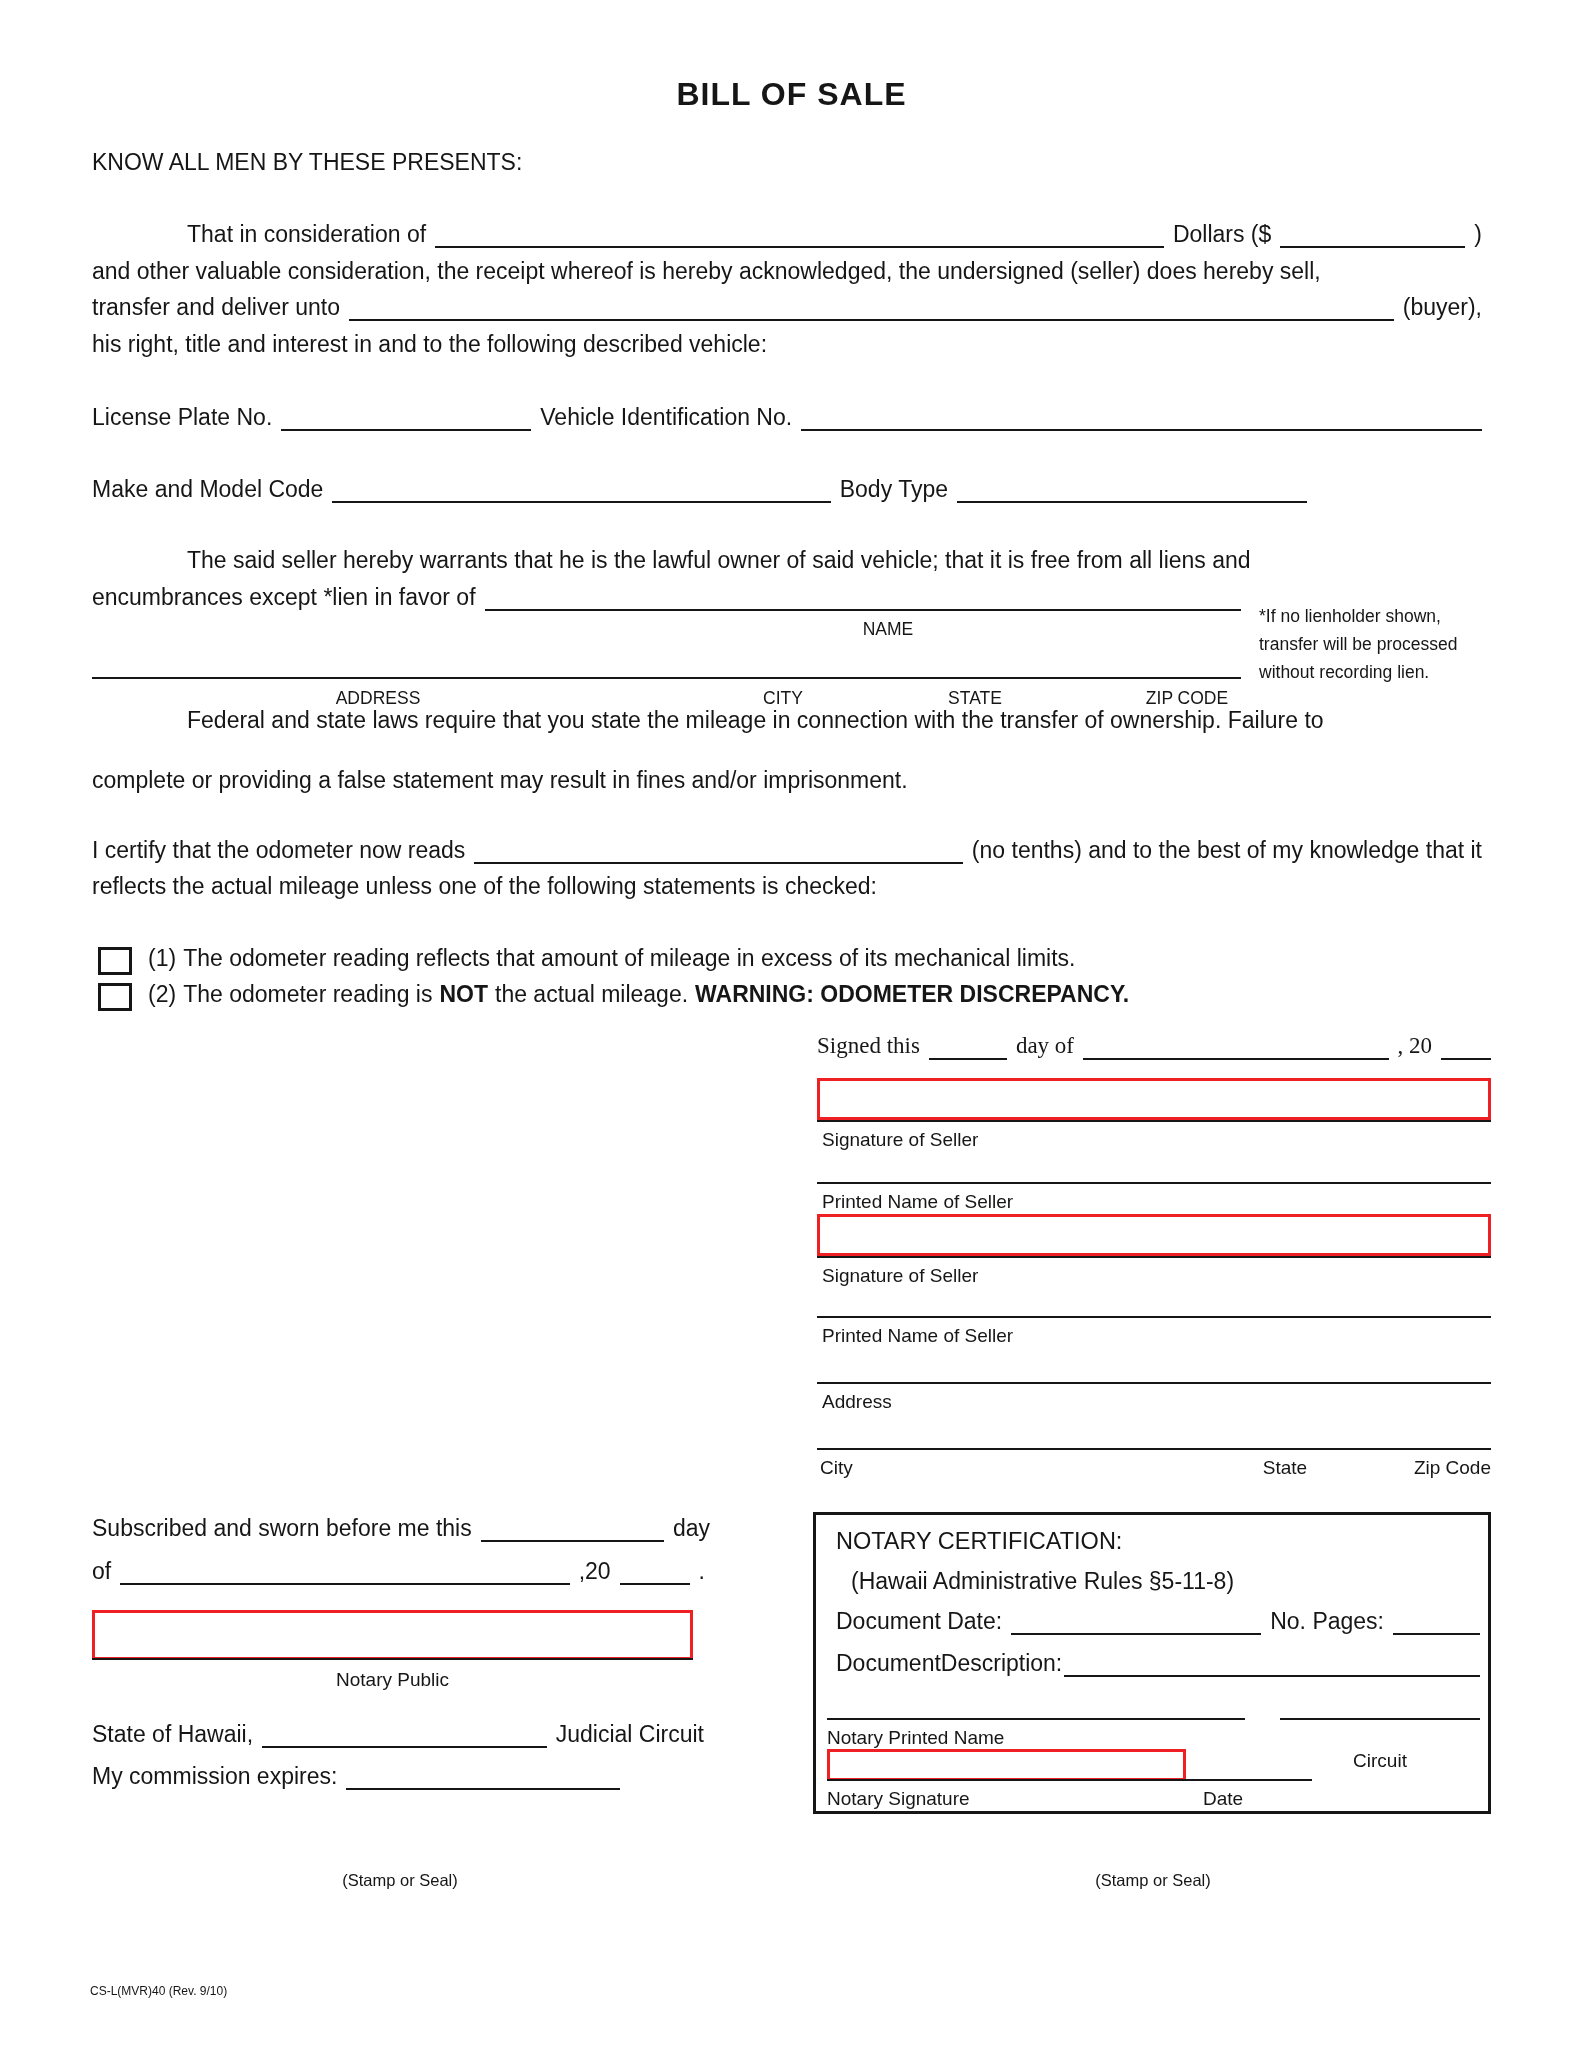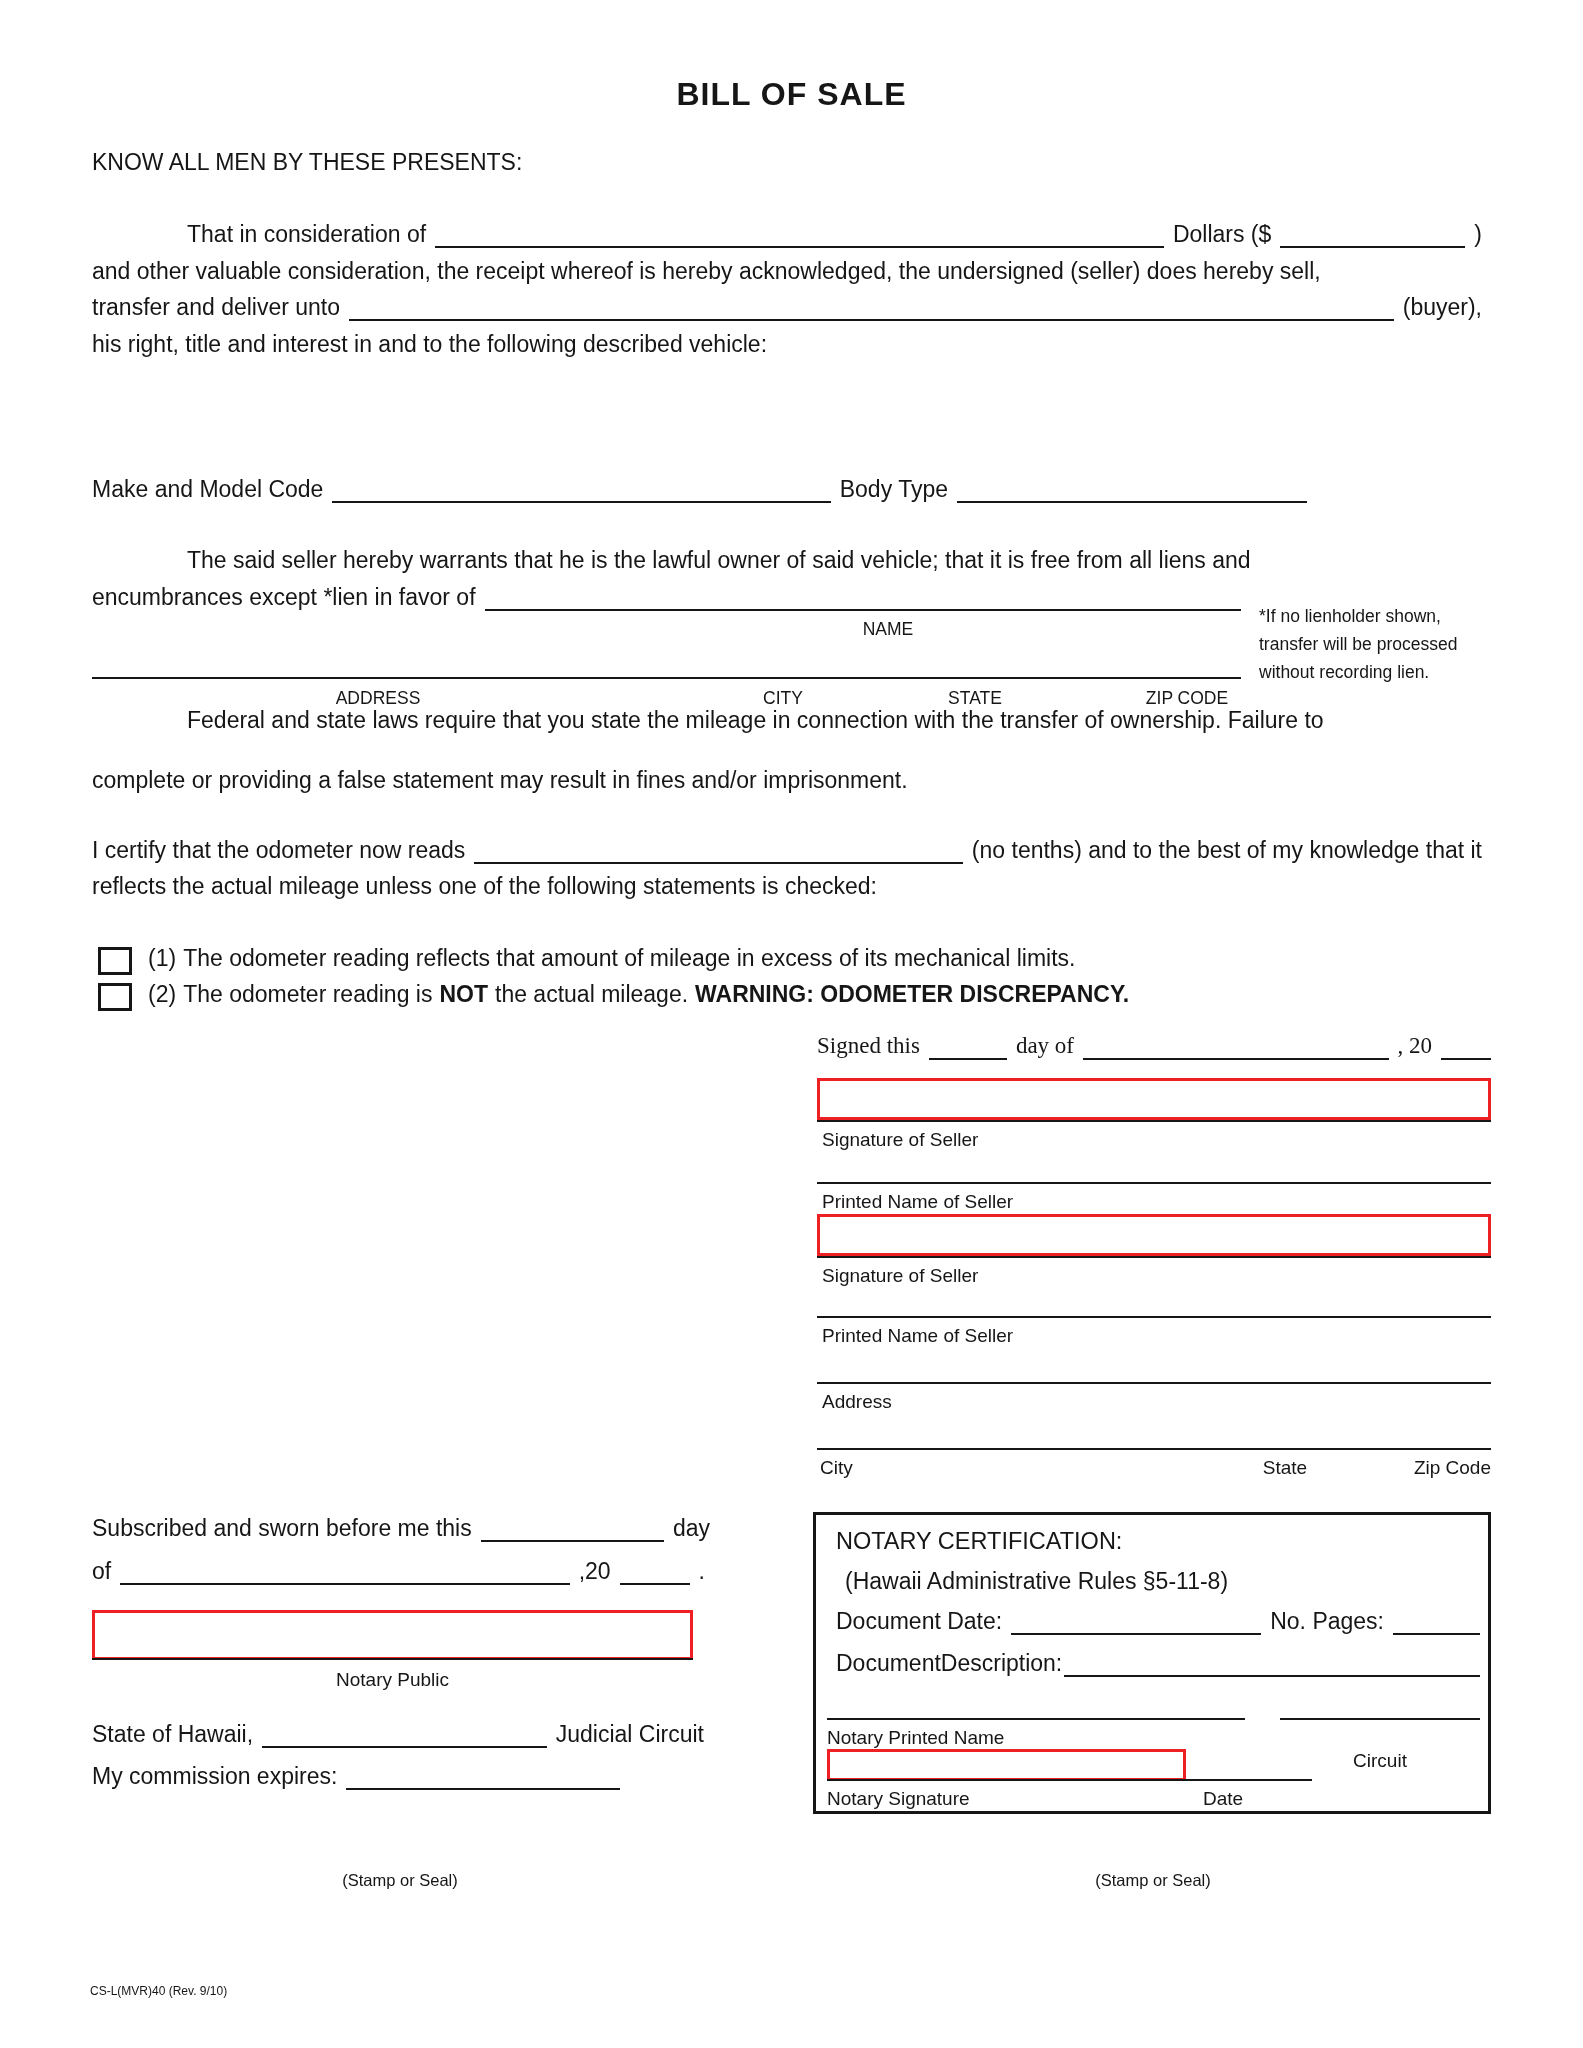--- a/index.html
+++ b/index.html
@@ -47,20 +47,26 @@
     <span class="t">)</span>
   </div>
   <div class="abs line" style="left:92px; top:257px;">and other valuable consideration, the receipt whereof is hereby acknowledged, the undersigned (seller) does hereby sell,</div>
   <div class="abs row" style="left:92px; top:293px; width:1390px;">
     <span class="t">transfer and deliver unto</span>
     <span class="fill grow"></span>
     <span class="t">(buyer),</span>
   </div>
   <div class="abs line" style="left:92px; top:330px;">his right, title and interest in and to the following described vehicle:</div>
 
+  <div class="abs row" style="left:92px; top:403px; width:1390px;">
+    <span class="t">License Plate No.</span>
+    <span class="fill" style="flex:0 0 250px;"></span>
+    <span class="t">Vehicle Identification No.</span>
+    <span class="fill grow"></span>
+  </div>
   <div class="abs row" style="left:92px; top:475px; width:1215px;">
     <span class="t">Make and Model Code</span>
     <span class="fill grow"></span>
     <span class="t">Body Type</span>
     <span class="fill" style="flex:0 0 350px;"></span>
   </div>
 
   <div class="abs line" style="left:92px; top:546px;">
     <span style="margin-left:95px;">The said seller hereby warrants that he is the lawful owner of said vehicle; that it is free from all liens and</span>
   </div>
@@ -161,21 +167,21 @@
     <span class="fill grow"></span>
     <span class="t">Judicial Circuit</span>
   </div>
   <div class="abs row" style="left:92px; top:1762px; width:528px;">
     <span class="t">My commission expires:</span>
     <span class="fill grow"></span>
   </div>
 
   <div class="abs notarybox" style="left:813px; top:1512px; width:672px; height:296px;">
     <div class="abs line" style="left:20px; top:12px; font-size:23.5px;">NOTARY CERTIFICATION:</div>
-    <div class="abs line" style="left:29px; top:52px;">(Hawaii Administrative Rules §5-11-8)</div>
+    <div class="abs line" style="left:35px; top:52px;">(Hawaii Administrative Rules §5-11-8)</div>
     <div class="abs row" style="left:20px; top:92px; width:644px;">
       <span class="t">Document Date:</span>
       <span class="fill grow"></span>
       <span class="t">No. Pages:</span>
       <span class="fill" style="flex:0 0 87px;"></span>
     </div>
     <div class="abs row" style="left:20px; top:134px; width:644px;">
       <span class="t">DocumentDescription:</span>
       <span class="fill grow" style="margin-left:2px;"></span>
     </div>

